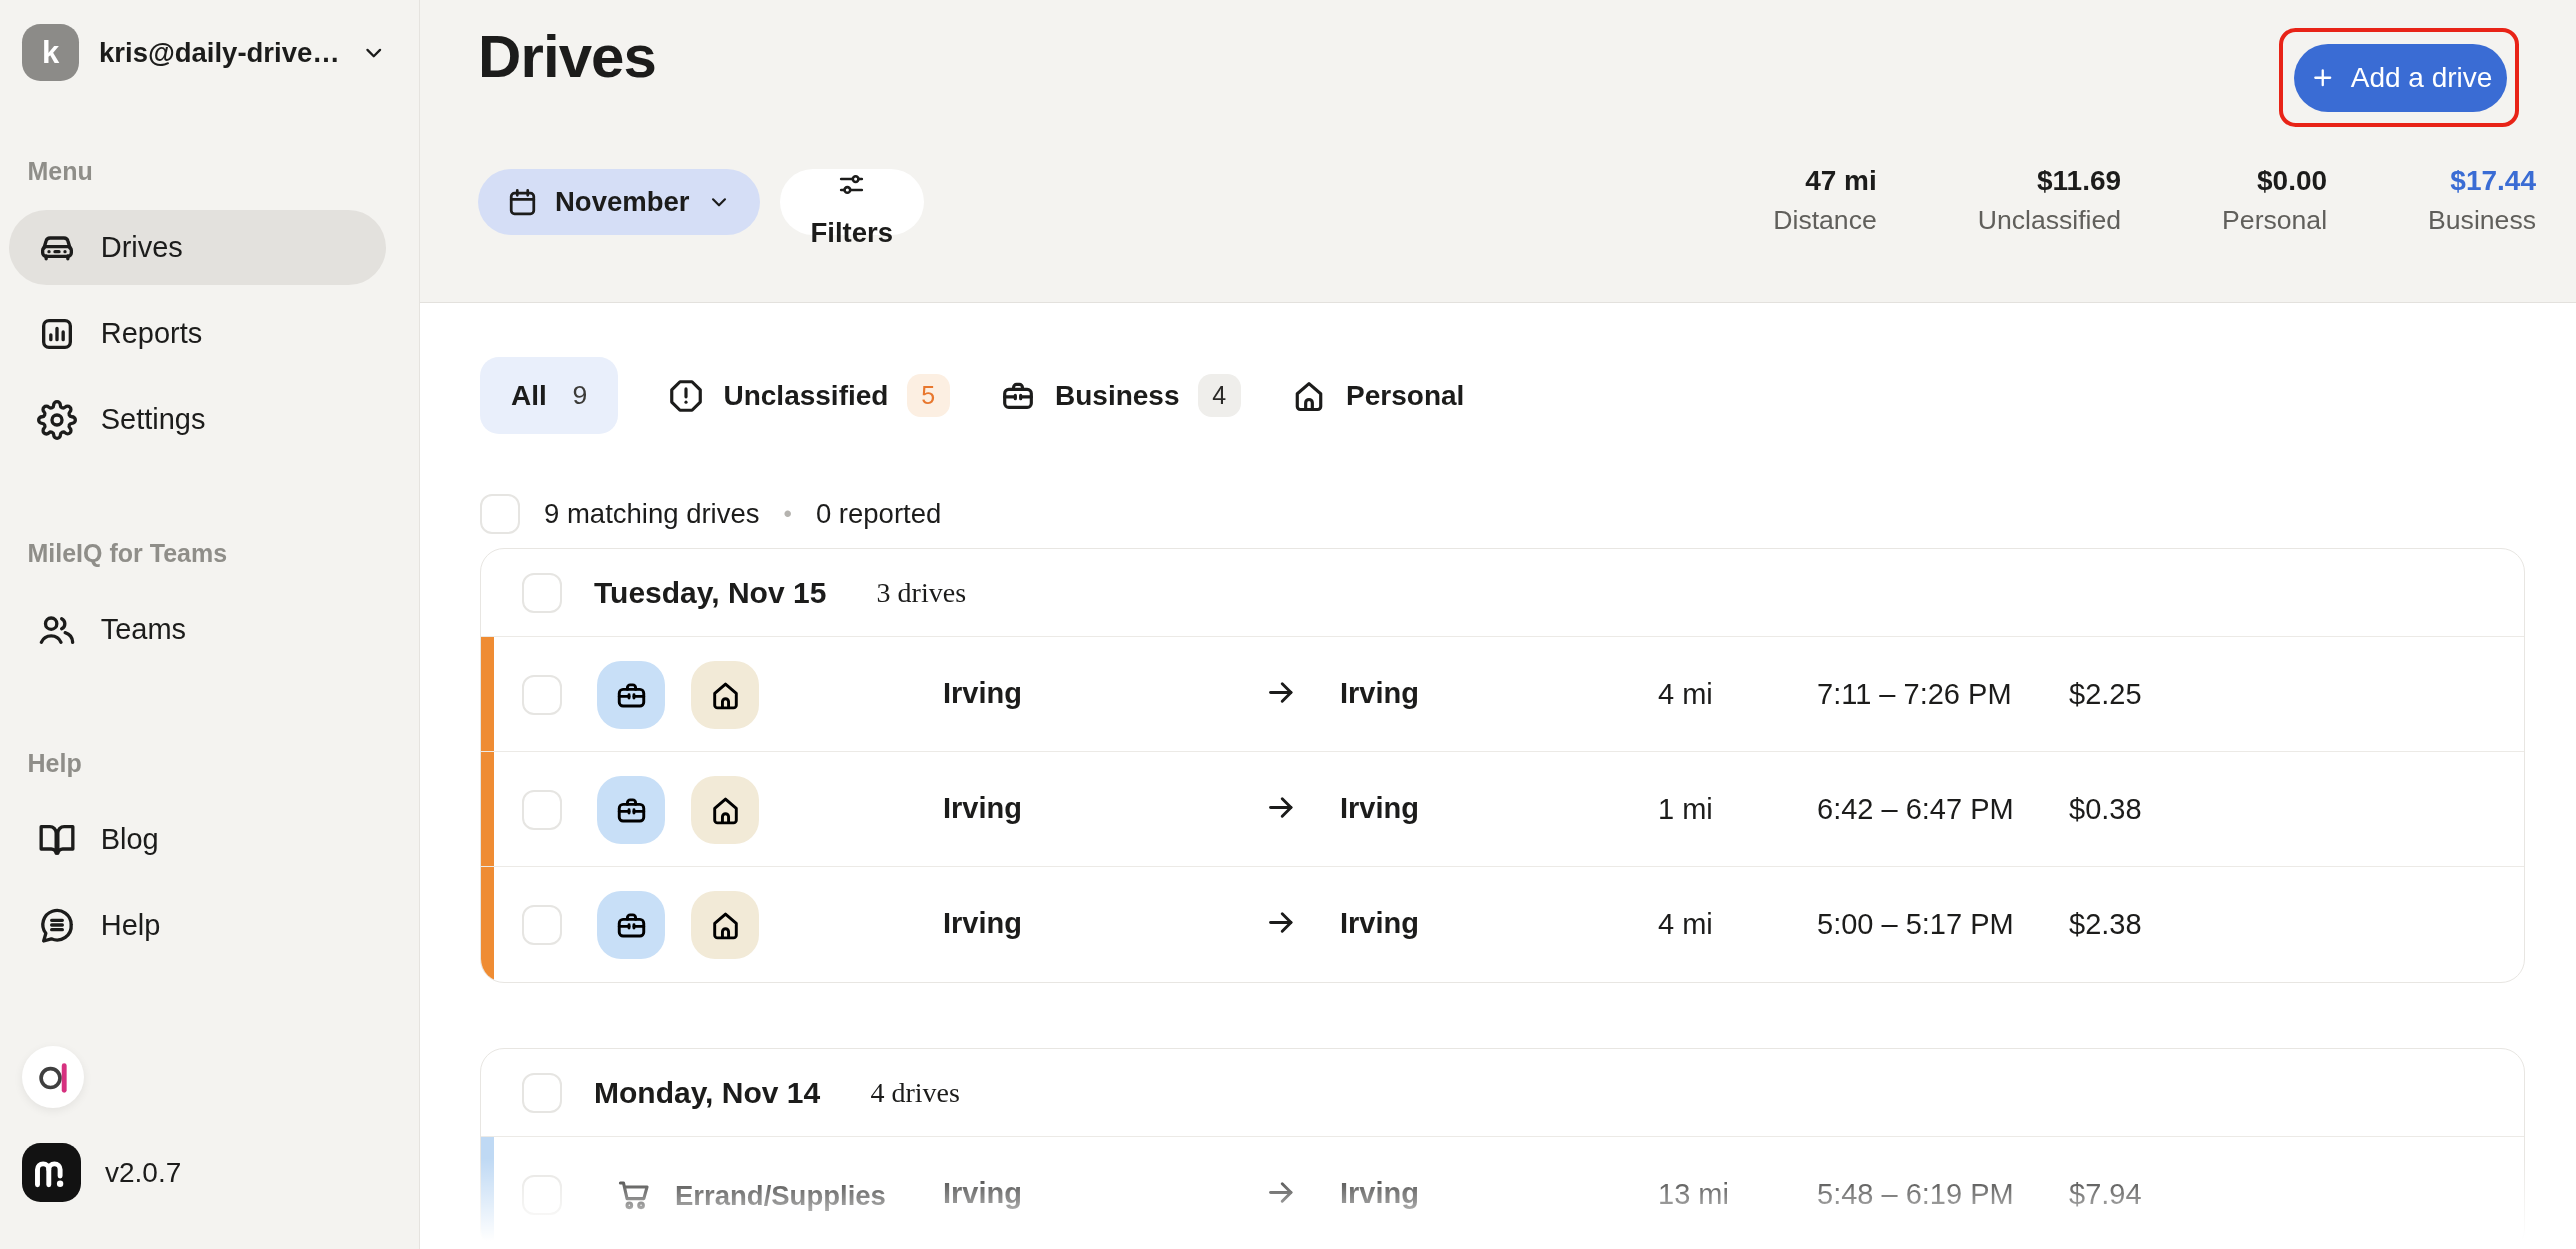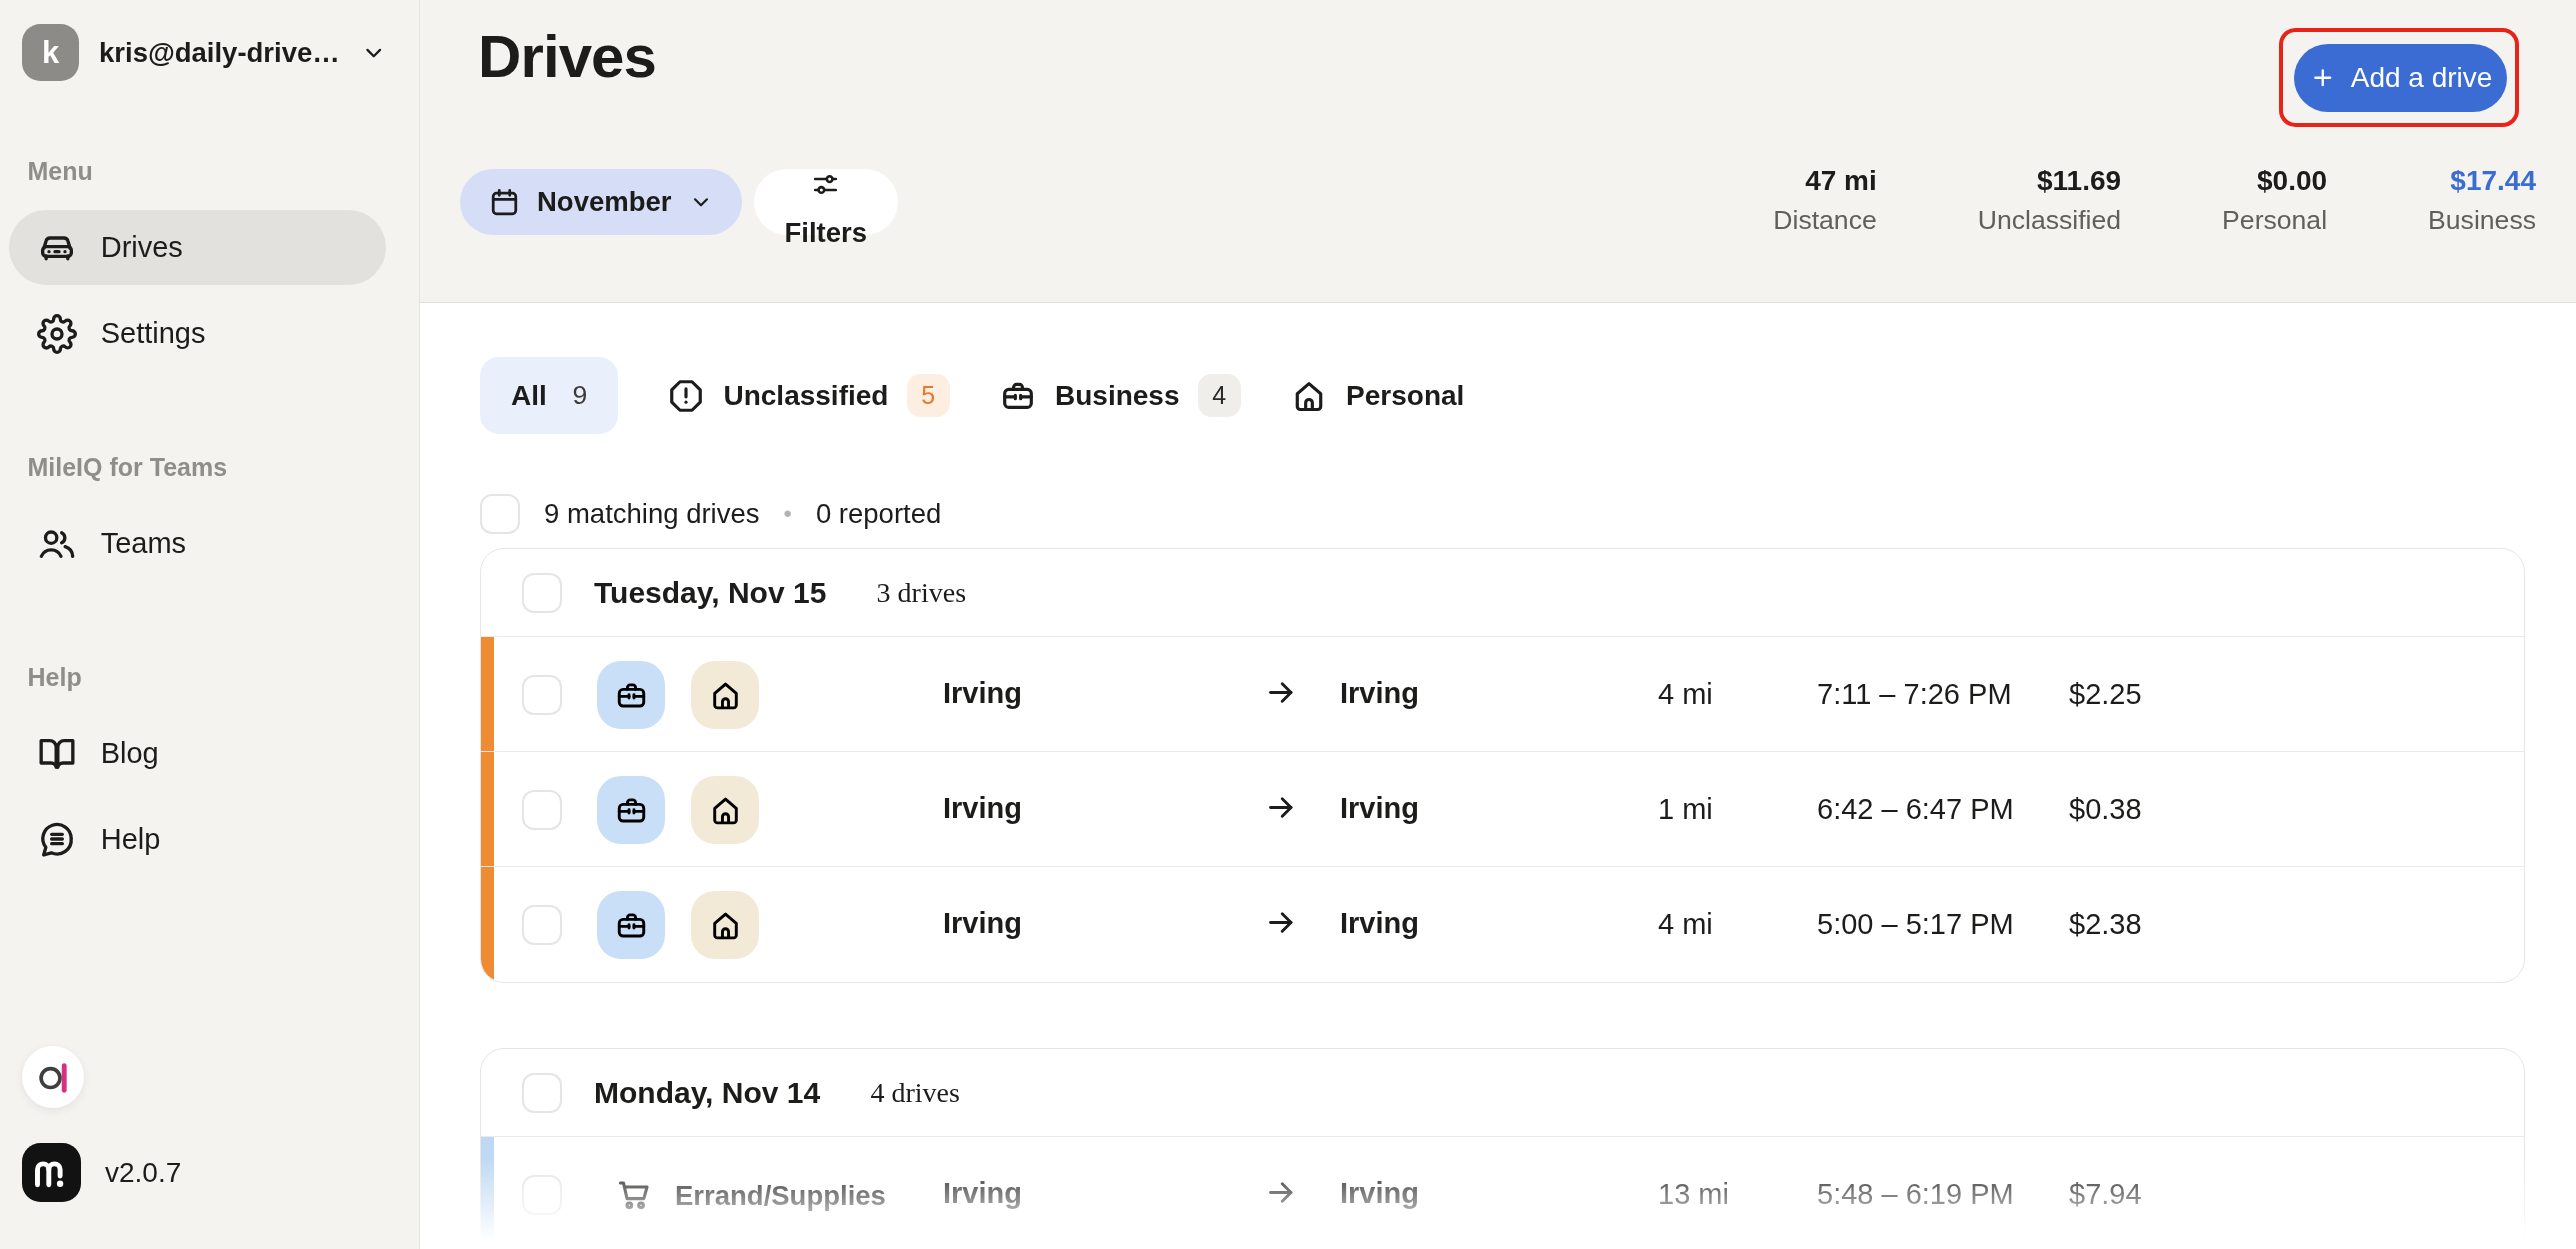--- a/index.html
+++ b/index.html
@@ -27,21 +27,21 @@
                align-items:center; padding-left:27.5px; gap:24px; font-size:29px; cursor:pointer; }
   .side-item.active { background:#e3e1dd; }
   .a-logo { position:absolute; left:22px; top:1046px; width:62px; height:62px; background:#fff;
             border-radius:50%; box-shadow:0 2.7px 9.2px rgba(0,0,0,0.07);
             display:flex; align-items:center; justify-content:center; cursor:pointer; }
   .version-row { position:absolute; left:22px; top:1143px; display:flex; align-items:center; gap:24px; }
   .version { font-size:28px; }
 
   
   .page-title { position:absolute; left:478px; top:22px; font-size:60px; font-weight:800; letter-spacing:-0.9px; }
-  .filter-row { position:absolute; left:460px; top:169px; display:flex; gap:12px; }
+  .filter-row { position:absolute; left:478px; top:169px; display:flex; gap:20px; }
   .pill { height:66px; border-radius:33px; display:flex; align-items:center; gap:16.5px;
           font-weight:700; font-size:27.5px; cursor:pointer; border:none;
           font-family:"Liberation Sans", sans-serif; color:#1c1c1b; }
   .pill-month { background:#d5def6; padding:0 27.5px; }
   .pill-filters { background:#ffffff; padding:0 31px;flex-direction:column; }
   .stats { position:absolute; top:163px; right:40px; display:flex; gap:101px; }
   .stat { display:flex; flex-direction:column; align-items:flex-end; }
   .stat-value { font-weight:700; font-size:28px; line-height:35px; }
   .stat-value.blue { color:#3a6cd4; }
   .stat-label { margin-top:7.3px; font-size:26.6px; color:#605f5b; }
@@ -120,20 +120,29 @@
             <div class="side-item active">
               <span class="ic" style="width: 40px; height: 40px;">
                 <svg viewBox="0 0 24 24" fill="none" stroke="currentColor" stroke-width="2" stroke-linecap="round" stroke-linejoin="round">
                   <path d="M5.5 16.8v1.7M18.5 16.8v1.7"></path>
                   <path d="M4.2 12l1.2-4.1A2.5 2.5 0 0 1 7.8 6h8.4a2.5 2.5 0 0 1 2.4 1.9L19.8 12"></path>
                   <rect x="3.4" y="11.2" width="17.2" height="5.8" rx="2.2"></rect>
                   <path d="M7.2 14.2h.01M16.8 14.2h.01M10.8 14.2h2.4"></path>
                 </svg>
               </span>
               <span>Drives</span>
+            </div>
+            <div class="side-item">
+              <span class="ic" style="width: 40px; height: 40px;">
+                <svg viewBox="0 0 24 24" fill="none" stroke="currentColor" stroke-width="2" stroke-linecap="round" stroke-linejoin="round">
+                  <rect x="4" y="4" width="16" height="16" rx="3.2"></rect>
+                  <path d="M8.3 15.4v-2.9M12 15.4V8.6M15.7 15.4v-4.6"></path>
+                </svg>
+              </span>
+              <span>Reports</span>
             </div>
             <div class="side-item">
               <span class="ic" style="width: 40px; height: 40px;">
                 <svg viewBox="0 0 24 24" fill="none" stroke="currentColor" stroke-width="2" stroke-linecap="round" stroke-linejoin="round">
                   <circle cx="12" cy="12" r="3"></circle>
                   <path d="M19.4 15a1.7 1.7 0 0 0 .34 1.87l.06.06a2 2 0 1 1-2.83 2.83l-.06-.06a1.7 1.7 0 0 0-1.87-.34 1.7 1.7 0 0 0-1 1.55V21a2 2 0 1 1-4 0v-.09A1.7 1.7 0 0 0 9 19.4a1.7 1.7 0 0 0-1.87.34l-.06.06a2 2 0 1 1-2.83-2.83l.06-.06a1.7 1.7 0 0 0 .34-1.87 1.7 1.7 0 0 0-1.55-1H3a2 2 0 1 1 0-4h.09A1.7 1.7 0 0 0 4.6 9a1.7 1.7 0 0 0-.34-1.87l-.06-.06a2 2 0 1 1 2.83-2.83l.06.06a1.7 1.7 0 0 0 1.87.34H9a1.7 1.7 0 0 0 1-1.55V3a2 2 0 1 1 4 0v.09a1.7 1.7 0 0 0 1 1.55 1.7 1.7 0 0 0 1.87-.34l.06-.06a2 2 0 1 1 2.83 2.83l-.06.06a1.7 1.7 0 0 0-.34 1.87v.03a1.7 1.7 0 0 0 1.55 1H21a2 2 0 1 1 0 4h-.09a1.7 1.7 0 0 0-1.55 1z"></path>
                 </svg>
               </span>
               <span>Settings</span>
             </div>

